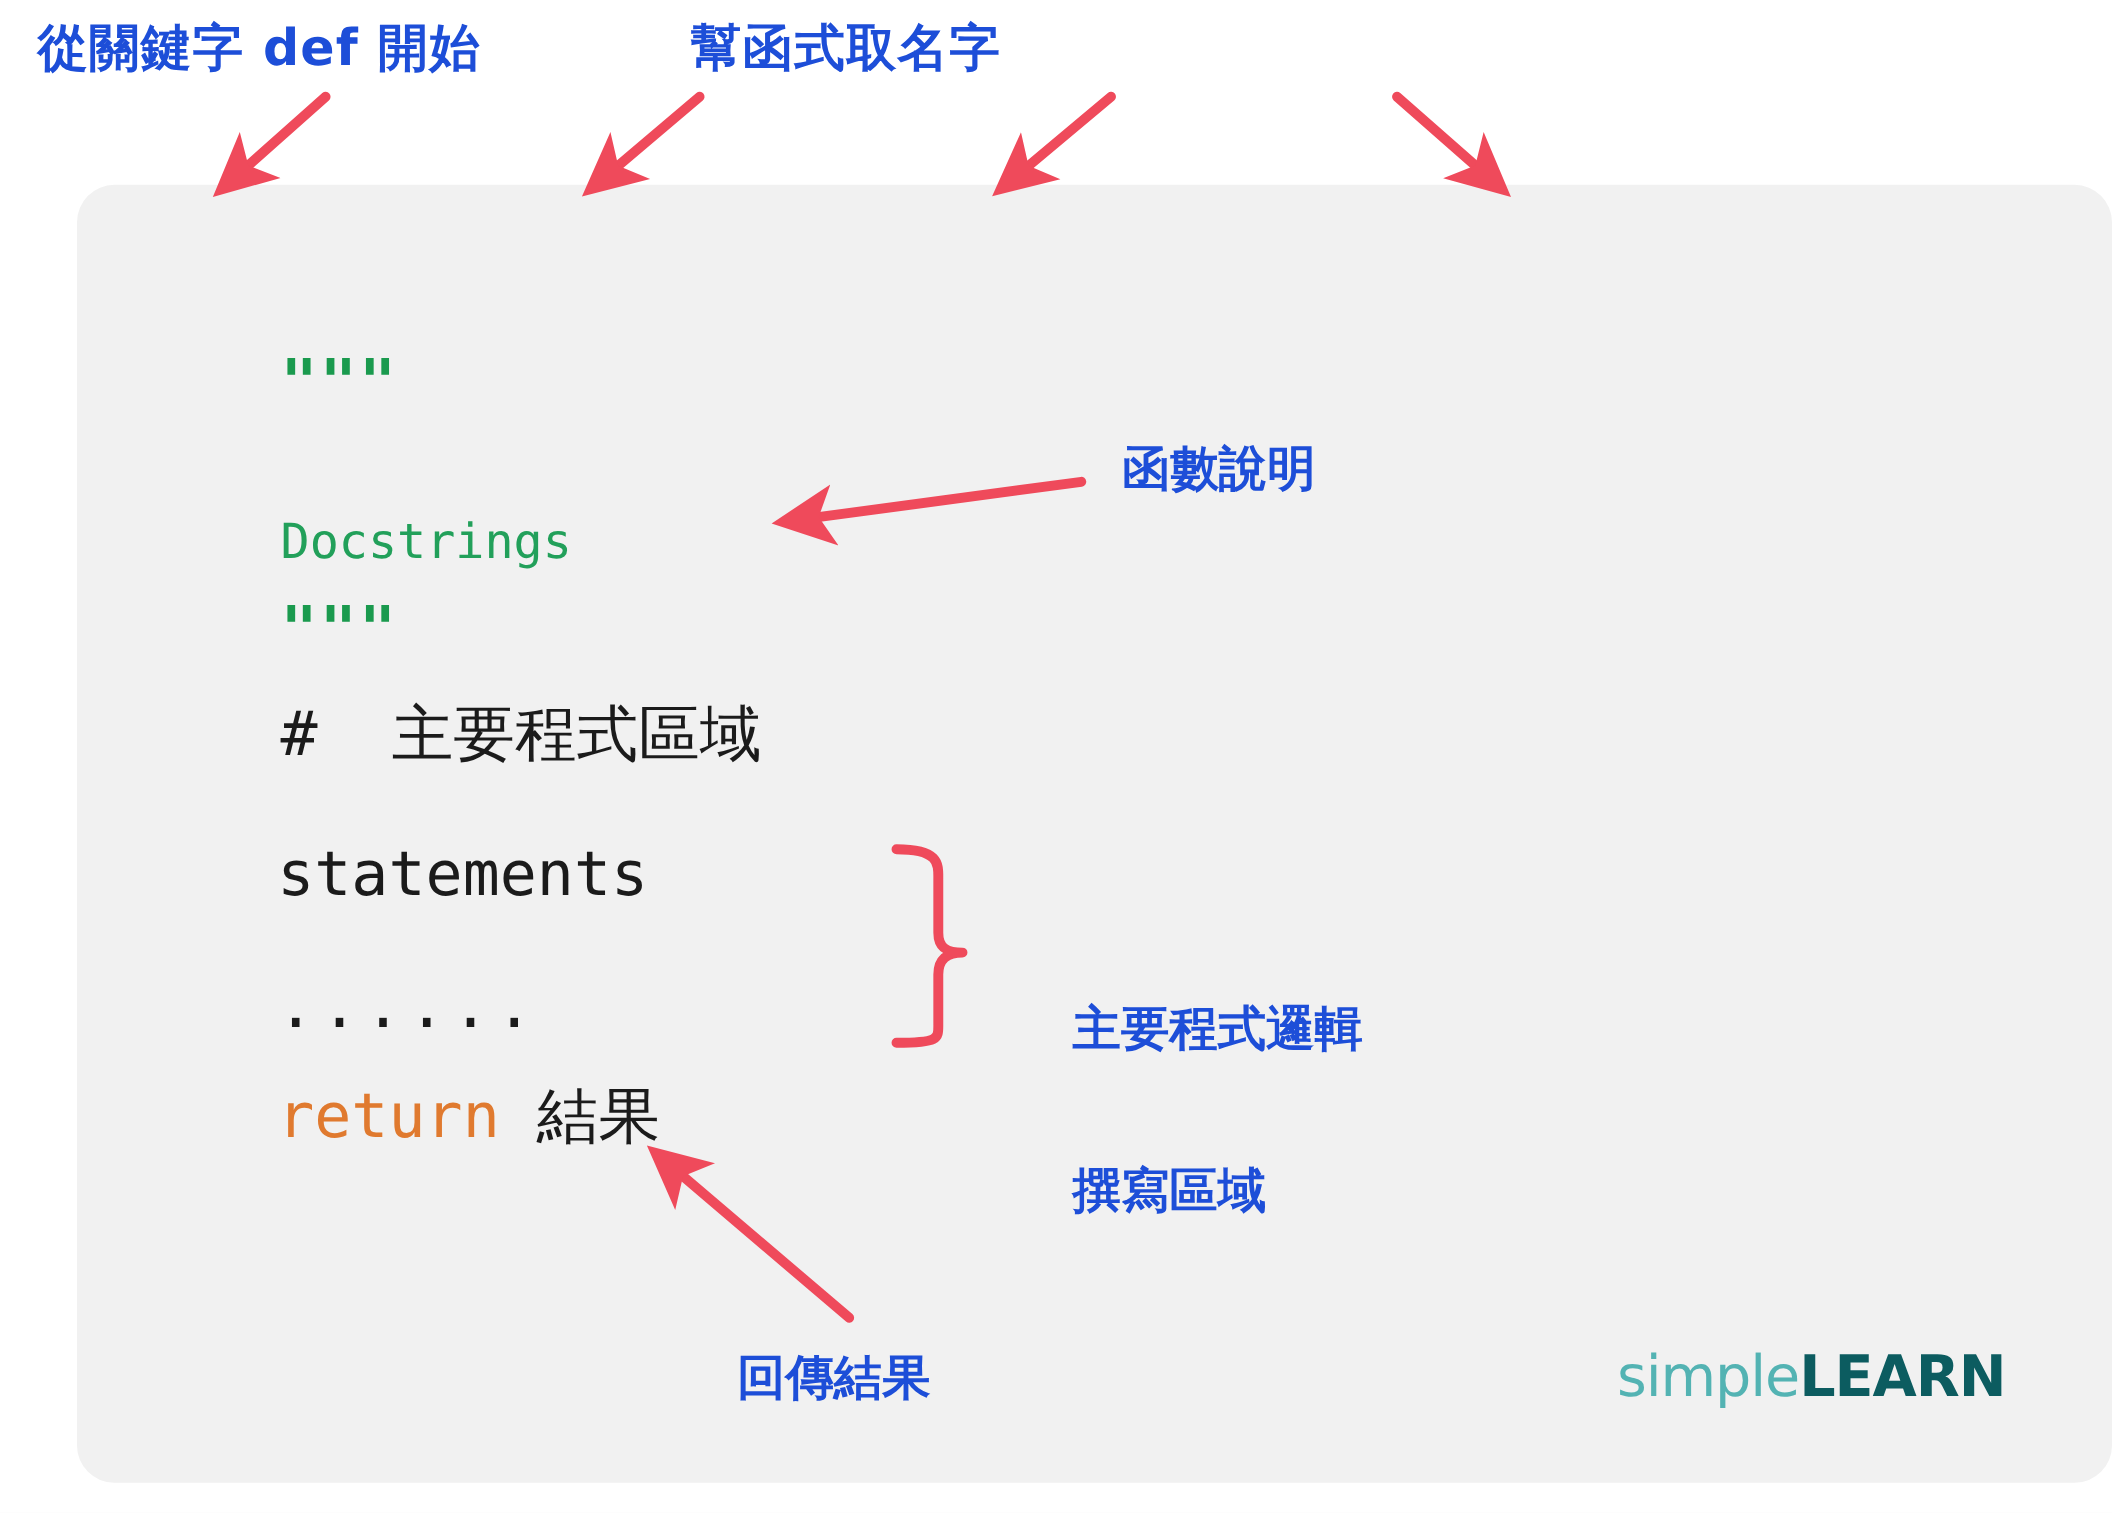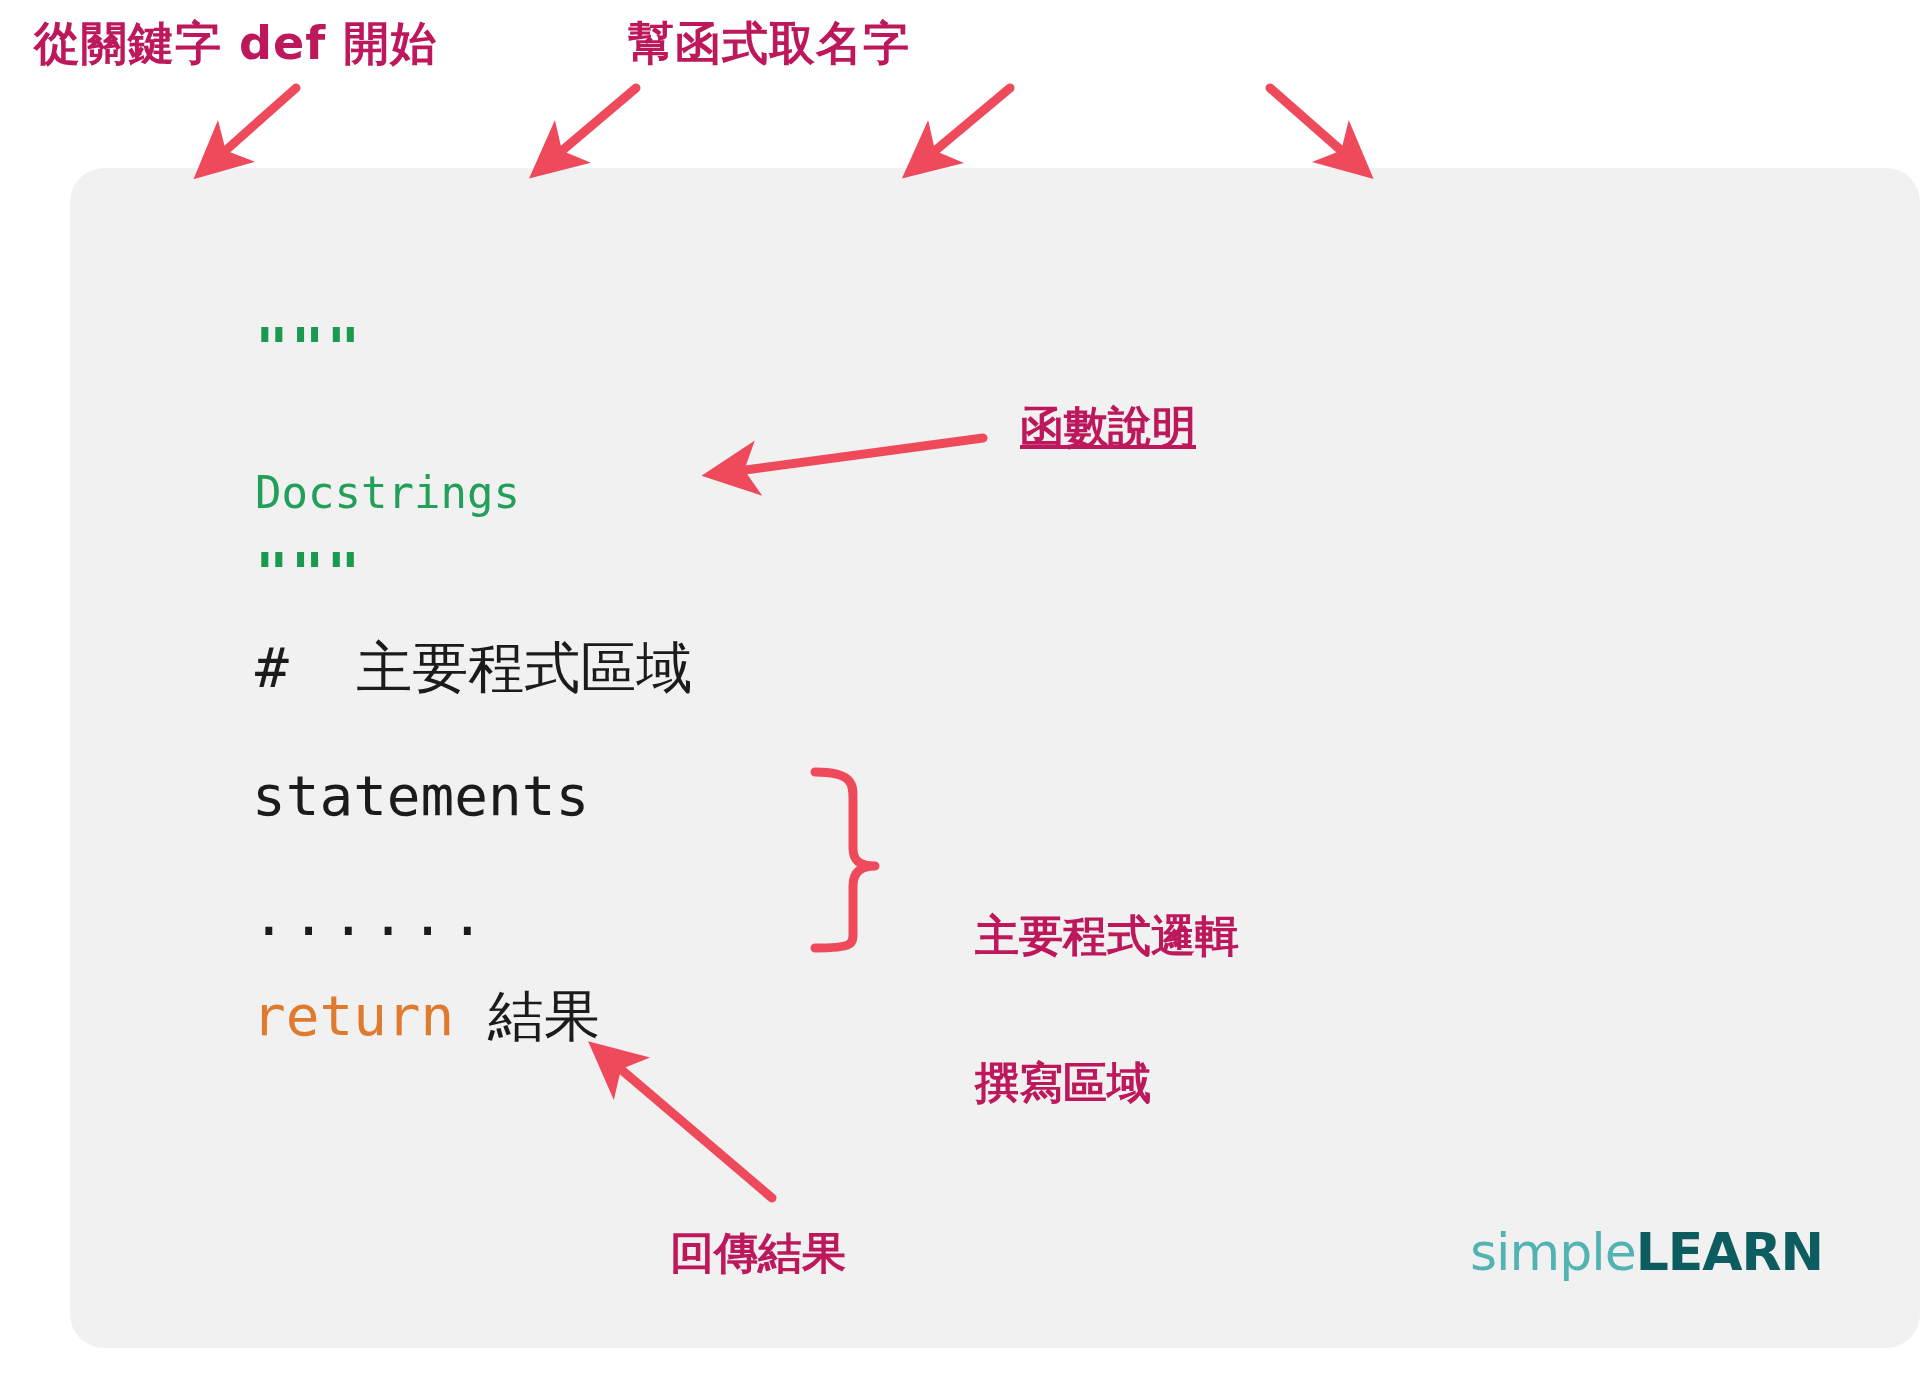--- a/index.html
+++ b/index.html
@@ -51,31 +51,31 @@
   .line-doc      { left: 255px;  top: 450px;  font-size: 44px; margin-top: 21px; }
   .line-q2       { left: 255px;  top: 545px;  font-size: 56px; }
   .line-comment  { left: 255px;  top: 640px;  font-size: 56px; }
   .line-stmt     { left: 252px;  top: 768px;  font-size: 56px; }
   .line-dots     { left: 252px;  top: 888px;  font-size: 56px; letter-spacing: 6px; }
   .line-return   { left: 252px;  top: 988px;  font-size: 56px; }
 
   
   .anno {
     position: absolute;
-    color: #be185d;
+    color: #1d4ed8;
     font-weight: bold;
     white-space: pre;
     font-family: "DejaVu Sans", "Liberation Sans", sans-serif;
     line-height: 1.12;
   }
   .anno-top       { top: 18px; font-size: 46px; letter-spacing: 1px; }
   .anno-keyword   { left: 34px;  }
   .anno-name      { left: 628px; }
   .anno-params    { left: 1088px; }
-  .anno-doc       { left: 1020px; top: 402px; font-size: 44px; text-decoration: underline; }
+  .anno-doc       { left: 1020px; top: 402px; font-size: 44px; }
   .anno-body      { left: 975px;  top: 812px; font-size: 44px; text-align: left; }
   .anno-return    { left: 670px;  top: 1228px; font-size: 44px; }
 
   
   #overlay {
     position: absolute;
     left: 0; top: 0;
     width: 1920px;
     height: 1375px;
     pointer-events: none;

